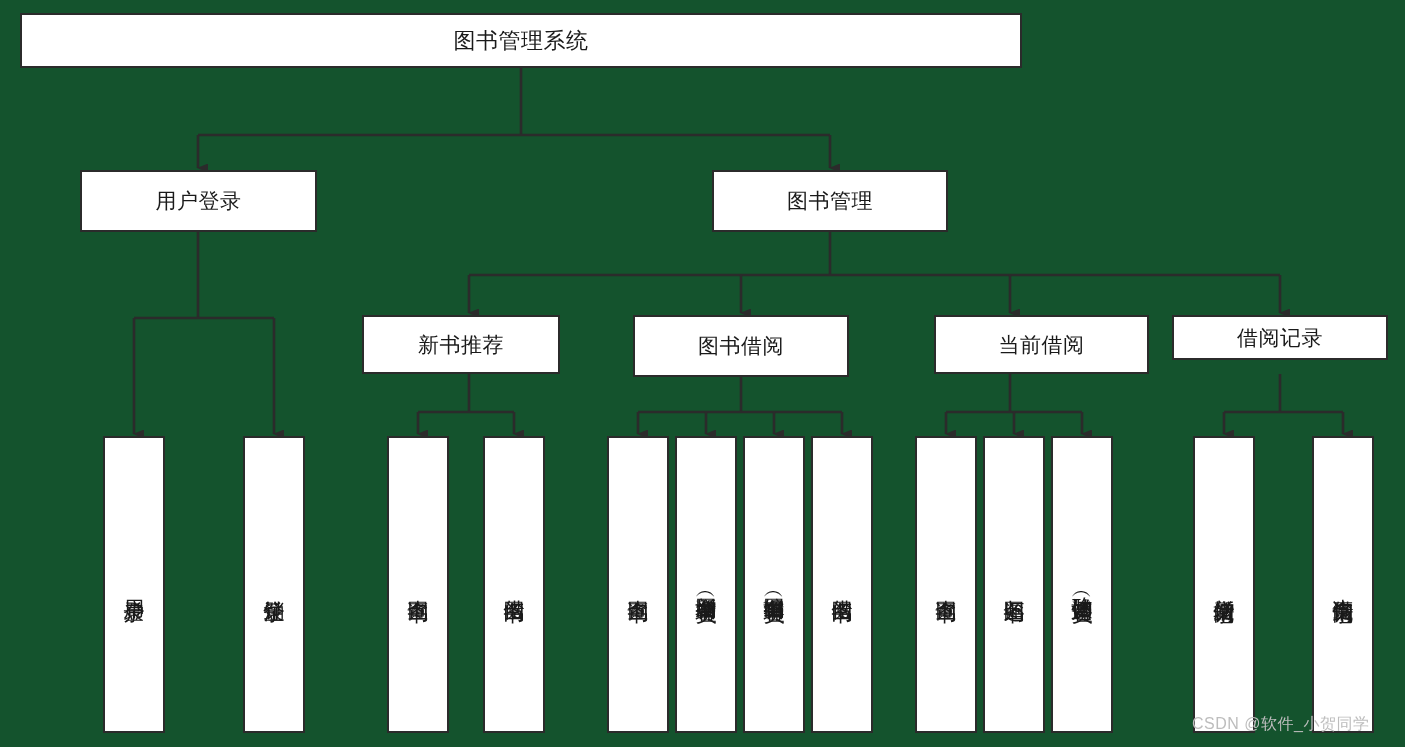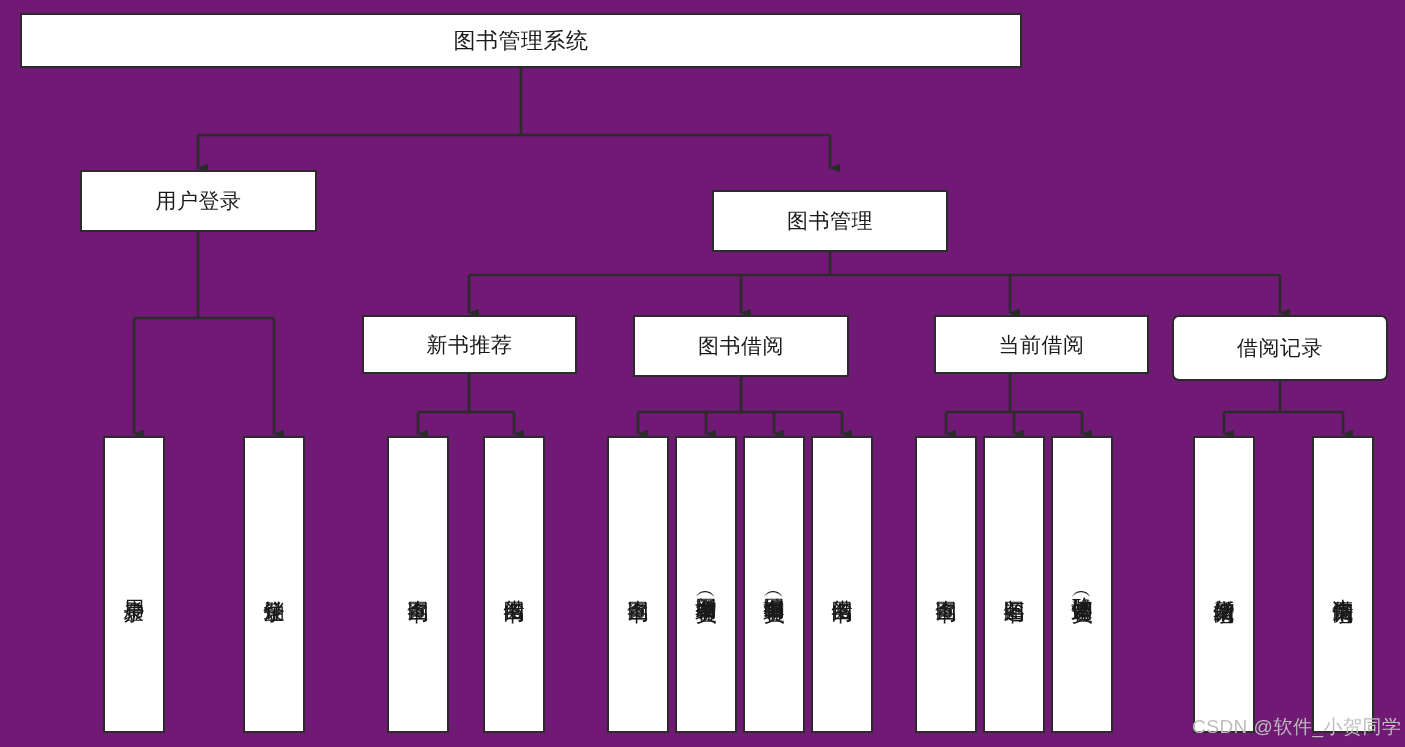--- a/index.html
+++ b/index.html
@@ -7,21 +7,21 @@
     padding: 0;
     background: #ffffff;
   }
   body {
     font-family: "Liberation Sans", "DejaVu Sans", sans-serif;
   }
   #canvas {
     position: relative;
     width: 1405px;
     height: 747px;
-    background: #701a75;
+    background: #14532d;
     overflow: hidden;
   }
   #wires {
     position: absolute;
     left: 0;
     top: 0;
     width: 1405px;
     height: 747px;
     pointer-events: none;
   }
@@ -48,21 +48,21 @@
     padding-top: 6px;
     padding-bottom: 6px;
     white-space: nowrap;
   }
   .node.root {
     font-size: 22px;
   }
   .watermark {
     position: absolute;
     color: #bdbdbd;
-    font-size: 19px;
+    font-size: 16px;
     white-space: nowrap;
     letter-spacing: 0.5px;
   }
 </style>
 </head>
 <body>
 
 <div id="canvas">
   <svg id="wires" viewBox="0 0 1405 747" width="1405" height="747" aria-hidden="true">
     <defs>
@@ -108,35 +108,35 @@
   </svg>
 
   <div class="node root horiz" style="left: 20px; top: 13px; width: 1002px; height: 55px;">
     <span>图书管理系统</span>
   </div>
 
   <div id="level2-host">
       <div class="node horiz" style="left: 80px; top: 170px; width: 237px; height: 62px;">
         <span>用户登录</span>
       </div>
-      <div class="node horiz" style="left: 712px; top: 170px; width: 236px; height: 62px; margin-top: 20px;">
+      <div class="node horiz" style="left: 712px; top: 170px; width: 236px; height: 62px;">
         <span>图书管理</span>
       </div>
     </div>
   <div id="level3-host">
-      <div class="node horiz" style="left: 362px; top: 315px; width: 215px; height: 59px;">
+      <div class="node horiz" style="left: 362px; top: 315px; width: 198px; height: 59px;">
         <span>新书推荐</span>
       </div>
       <div class="node horiz" style="left: 633px; top: 315px; width: 216px; height: 62px;">
         <span>图书借阅</span>
       </div>
       <div class="node horiz" style="left: 903px; top: 315px; width: 215px; height: 59px; margin-left: 31px;">
         <span>当前借阅</span>
       </div>
-      <div class="node horiz" style="left: 1172px; top: 315px; width: 216px; height: 66px; border-radius: 7px;">
+      <div class="node horiz" style="left: 1172px; top: 315px; width: 216px; height: 45px;">
         <span>借阅记录</span>
       </div>
     </div>
   <div id="leaf-host">
       <div class="node vert" style="left: 103px; top: 436px; width: 62px; height: 297px;">
         <span>用户登录</span>
       </div>
       <div class="node vert" style="left: 243px; top: 436px; width: 62px; height: 297px;">
         <span>注销登录</span>
       </div>

